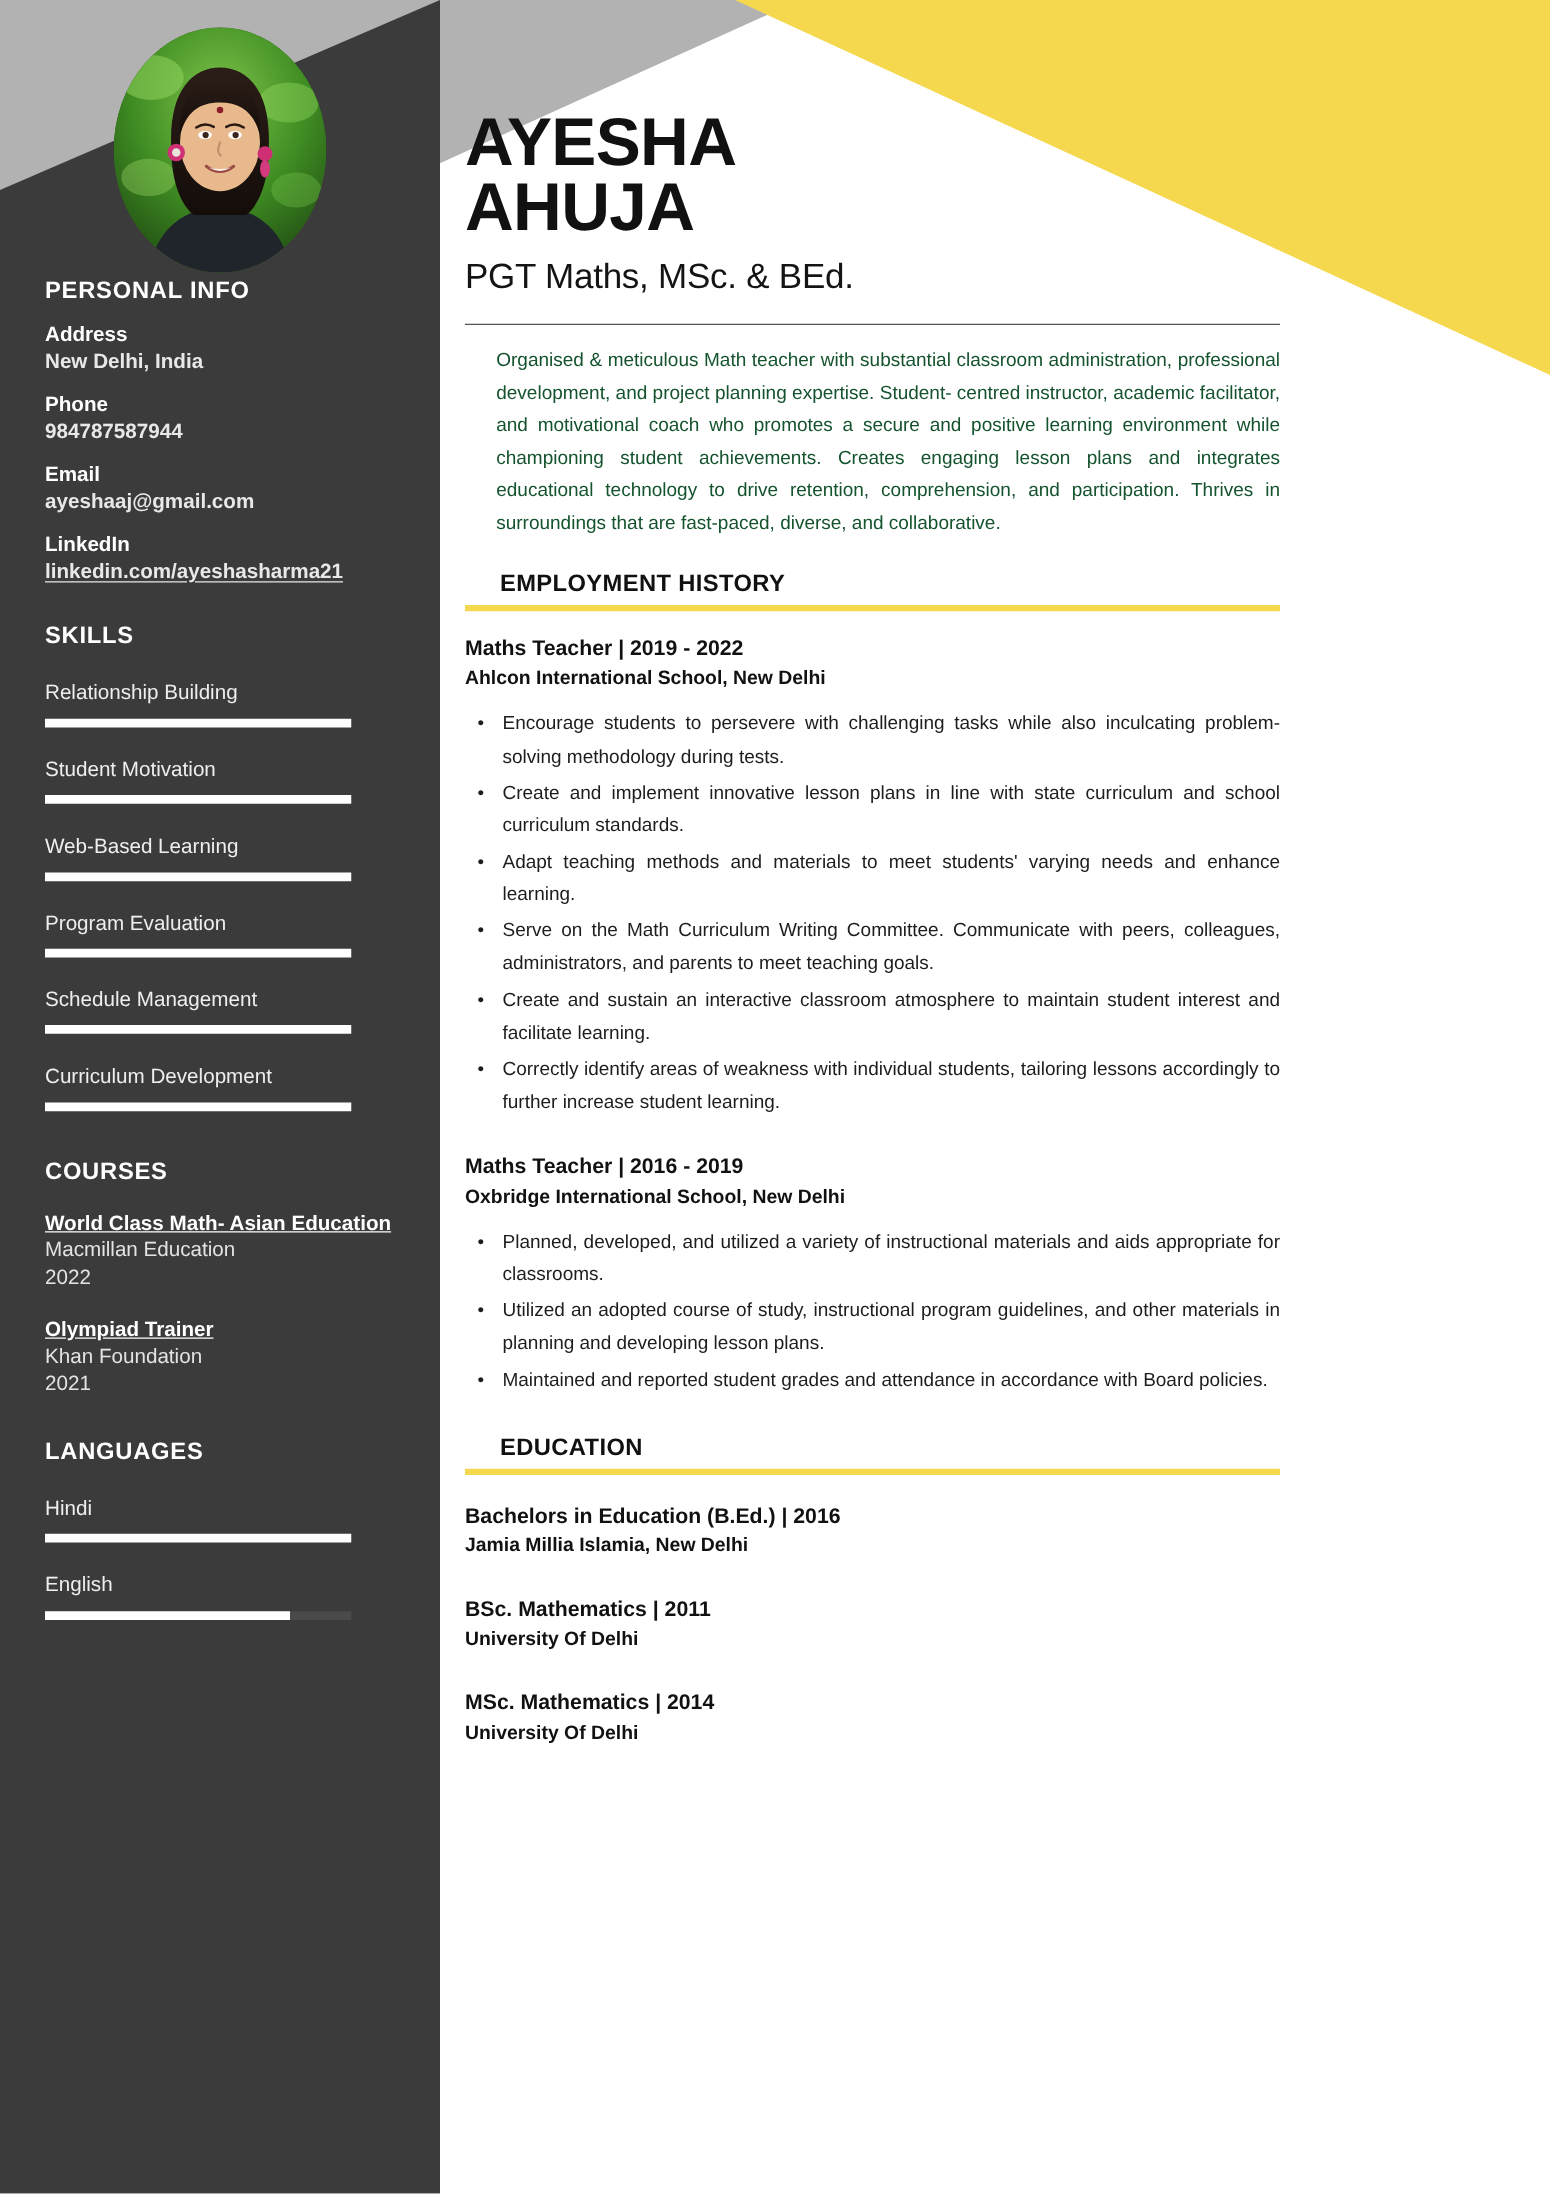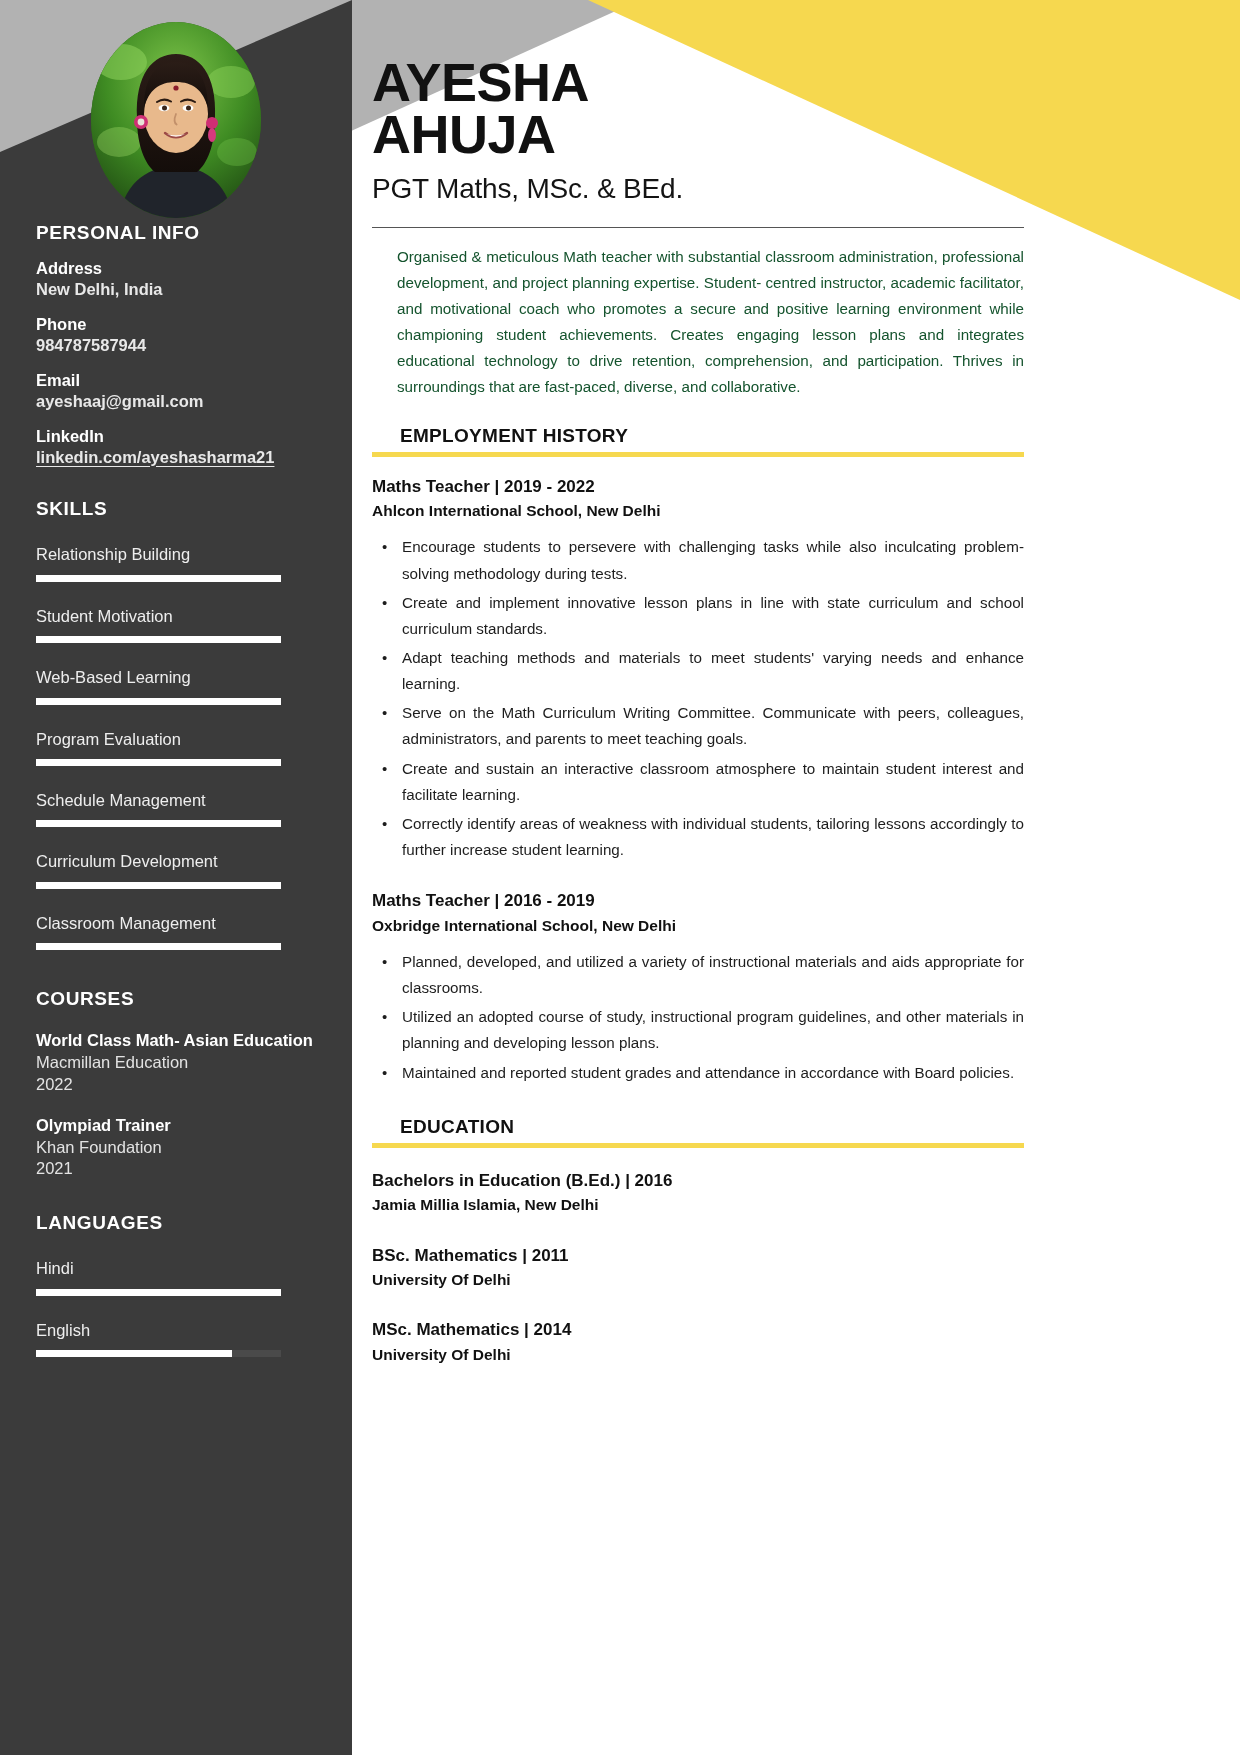--- a/index.html
+++ b/index.html
@@ -65,30 +65,30 @@
   .skill-name {
     font-size:16.5px; color:#eeeeee; font-weight:400; line-height:1.3;
   }
   .skill-track {
     margin-top:9px; height:7px; background:#4a4a4a; width:245px;
   }
   .skill-fill { height:7px; background:#ffffff; }
 
   .course-item { margin-top:20px; }
   .course-title {
-    font-size:16.5px; font-weight:bold; color:#ffffff; line-height:1.3;
+    font-size:16.5px; font-weight:bold; color:#ffffff; line-height:1.3;text-decoration:underline;
   }
   .course-org { font-size:16.5px; color:#e3e3e3; line-height:1.32; }
   .course-year { font-size:16.5px; color:#e3e3e3; line-height:1.32; }
 
   
   .main {
     position:absolute; left:372px; top:0; width:652px; z-index:6;
   }
-  .name-block { padding-top:56px; }
+  .name-block { padding-top:88px; }
   .name-line {
     font-size:54px; font-weight:bold; letter-spacing:-0.5px;
     line-height:0.97; color:#111111; text-transform:uppercase;
   }
   .job-title {
     font-size:28px; font-weight:400; color:#141414;
     margin-top:12px; letter-spacing:-0.2px;
   }
   .rule { height:1px; background:#555; margin-top:22px; }
 
@@ -248,26 +248,20 @@
         <div class="skill-track">
             <div class="skill-fill" style="width:100%"></div>
           </div>
       </div>
       <div class="skill-item">
         <div class="skill-name">Curriculum Development</div>
         <div class="skill-track">
             <div class="skill-fill" style="width:100%"></div>
           </div>
       </div>
-      <div class="skill-item">
-        <div class="skill-name">Classroom Management</div>
-        <div class="skill-track">
-            <div class="skill-fill" style="width:100%"></div>
-          </div>
-      </div>
     </div>
 
     <div style="height:38px"></div>
 
     <div>
       <div class="side-heading">COURSES</div>
 
       <div class="course-item">
         <div class="course-title">World Class Math- Asian Education</div>
         <div class="course-org">Macmillan Education</div>

